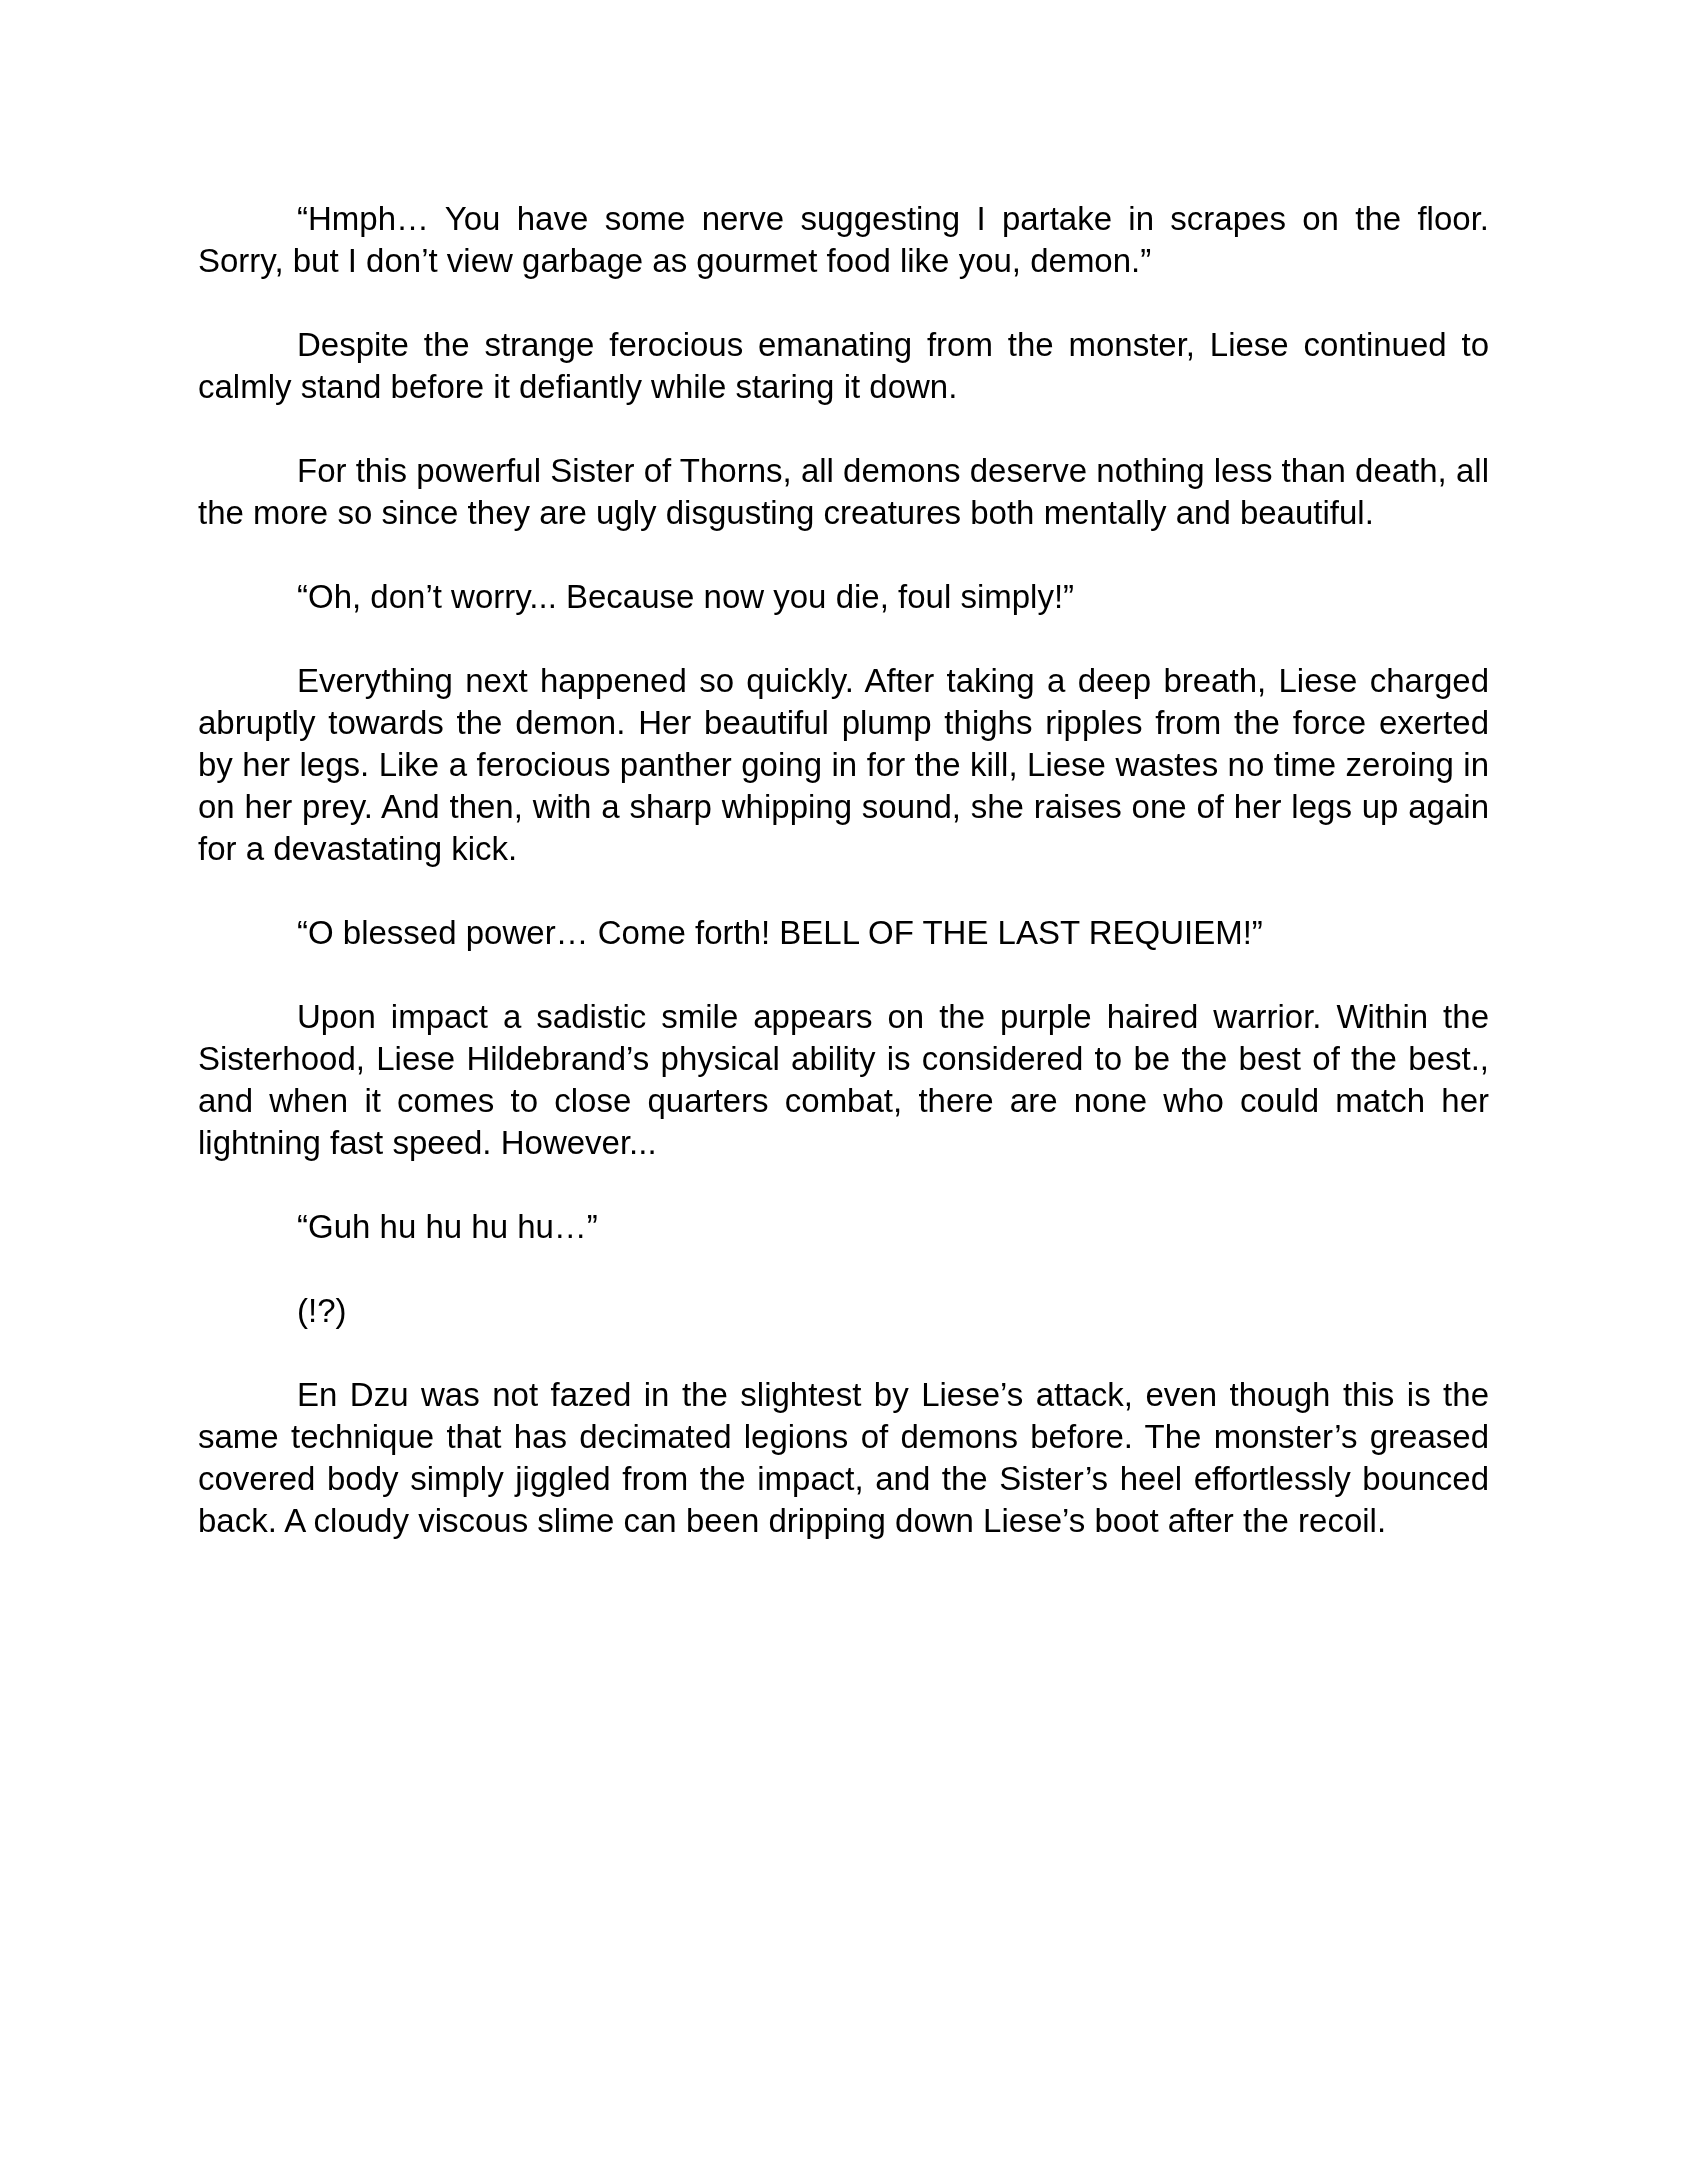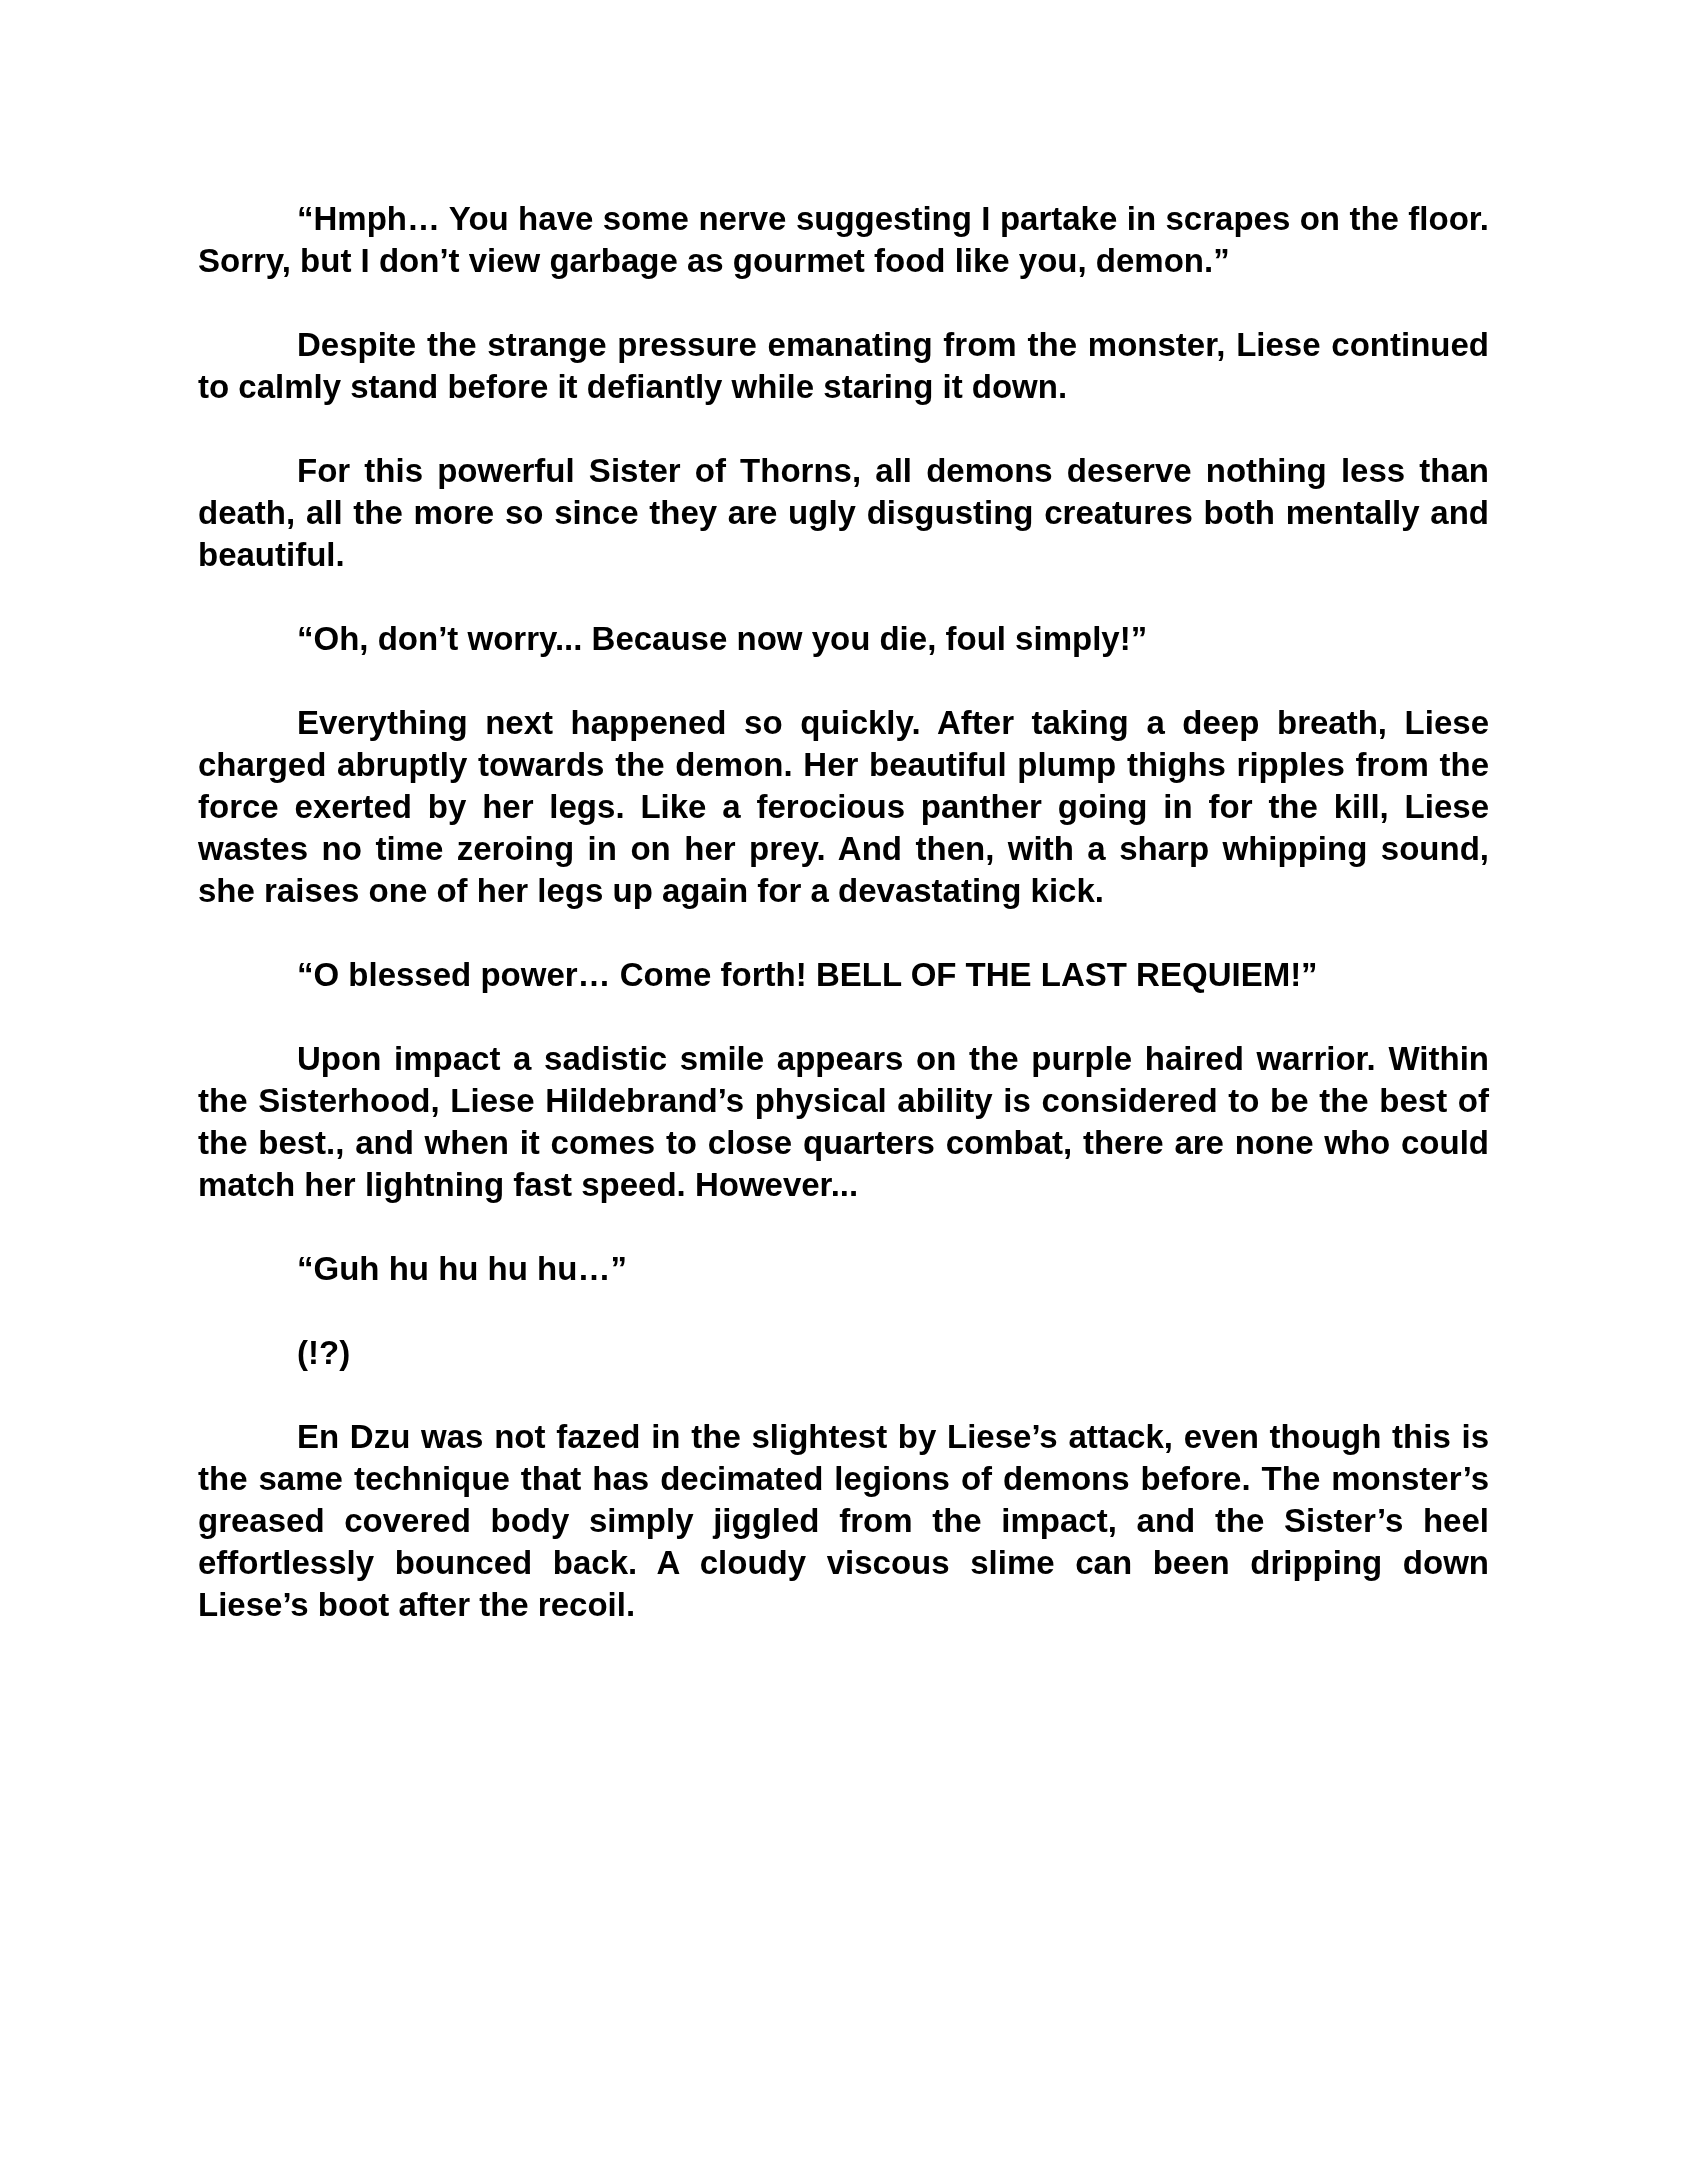--- a/index.html
+++ b/index.html
@@ -14,34 +14,34 @@
     background: #ffffff;
     box-sizing: border-box;
     padding: 198px 198px 0 198px;
     overflow: hidden;
   }
   .page p {
     margin: 0 0 42px 0;
     font-family: "Liberation Sans", "DejaVu Sans", sans-serif;
     font-size: 33px;
     line-height: 42px;
-    font-weight: 700;
+    font-weight: 400;
     color: #000000;
     text-align: justify;
     text-indent: 99px;
     word-spacing: normal;
     letter-spacing: normal;
   }
 </style>
 </head>
 <body>
 
 <div class="page">
   <p>“Hmph… You have some nerve suggesting I partake in scrapes on the floor. Sorry, but I don’t view garbage as gourmet food like you, demon.”</p>
-  <p>Despite the strange pressure emanating from the monster, Liese continued to calmly stand before it defiantly while staring it down.</p>
+  <p>Despite the strange ferocious emanating from the monster, Liese continued to calmly stand before it defiantly while staring it down.</p>
   <p>For this powerful Sister of Thorns, all demons deserve nothing less than death, all the more so since they are ugly disgusting creatures both mentally and beautiful.</p>
   <p>“Oh, don’t worry... Because now you die, foul simply!”</p>
   <p>Everything next happened so quickly. After taking a deep breath, Liese charged abruptly towards the demon. Her beautiful plump thighs ripples from the force exerted by her legs. Like a ferocious panther going in for the kill, Liese wastes no time zeroing in on her prey. And then, with a sharp whipping sound, she raises one of her legs up again for a devastating kick.</p>
   <p>“O blessed power… Come forth! BELL OF THE LAST REQUIEM!”</p>
   <p>Upon impact a sadistic smile appears on the purple haired warrior. Within the Sisterhood, Liese Hildebrand’s physical ability is considered to be the best of the best., and when it comes to close quarters combat, there are none who could match her lightning fast speed. However...</p>
   <p>“Guh hu hu hu hu…”</p>
   <p>(!?)</p>
   <p>En Dzu was not fazed in the slightest by Liese’s attack, even though this is the same technique that has decimated legions of demons before. The monster’s greased covered body simply jiggled from the impact, and the Sister’s heel effortlessly bounced back. A cloudy viscous slime can been dripping down Liese’s boot after the recoil.</p>
 </div>
 

